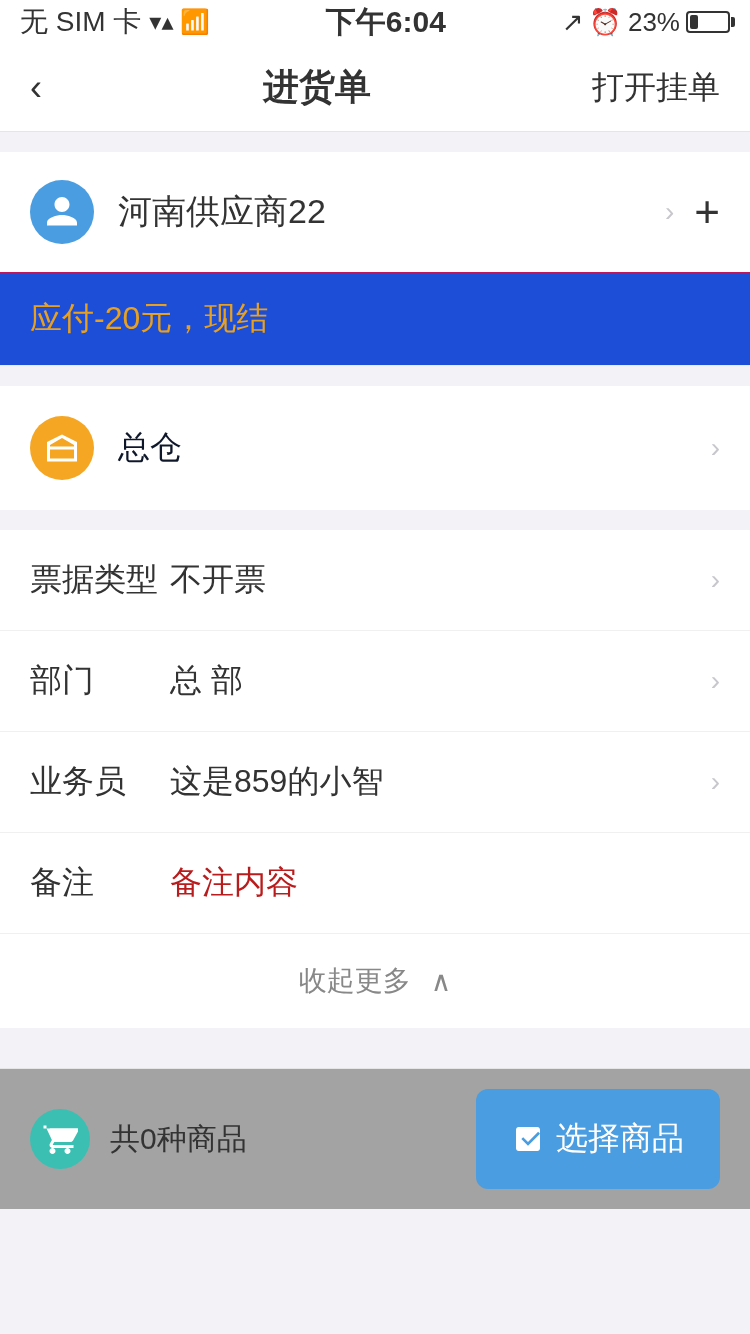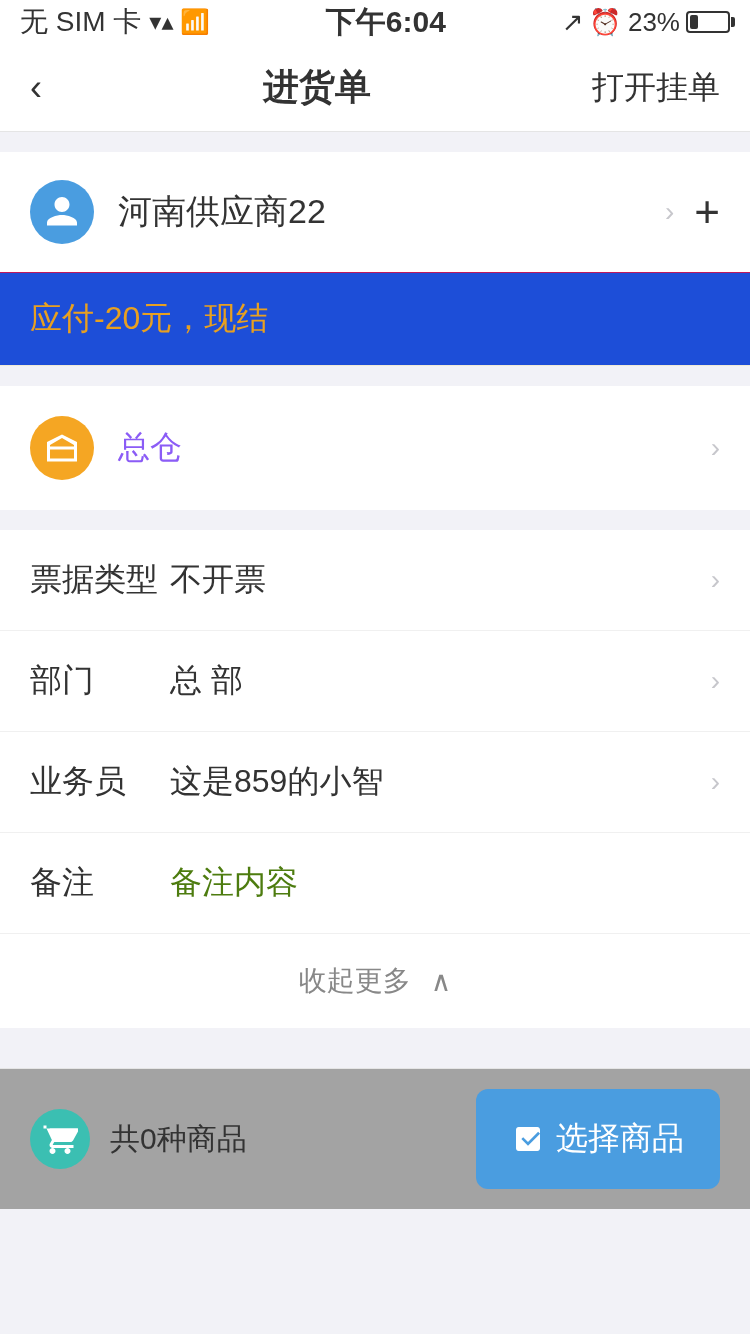--- a/index.html
+++ b/index.html
@@ -155,21 +155,21 @@
       background: #f5a623;
       display: flex;
       align-items: center;
       justify-content: center;
       margin-right: 24px;
       flex-shrink: 0;
     }
     .row-icon-wrap svg { width: 36px; height: 36px; fill: #fff; }
     .row-label {
       font-size: 32px;
-      color: #8b5cf6;
+      color: #0f172a;
       flex: 1;
     }
     .row-chevron {
       color: #c7c7cc;
       font-size: 28px;
     }
 
     
     .field-row {
       display: flex;
@@ -184,21 +184,21 @@
       color: #333;
       width: 140px;
       flex-shrink: 0;
     }
     .field-value {
       flex: 1;
       font-size: 32px;
       color: #333;
     }
     .field-value.placeholder {
-      color: #4d7c0f;
+      color: #b91c1c;
     }
     .field-chevron {
       color: #c7c7cc;
       font-size: 28px;
     }
 
     
     .collapse-btn {
       display: flex;
       align-items: center;

